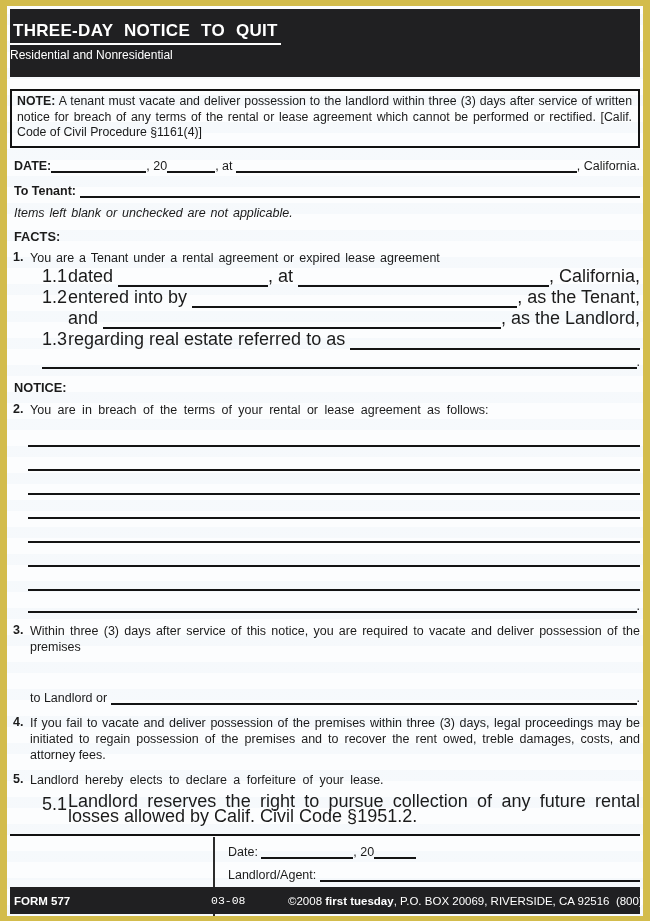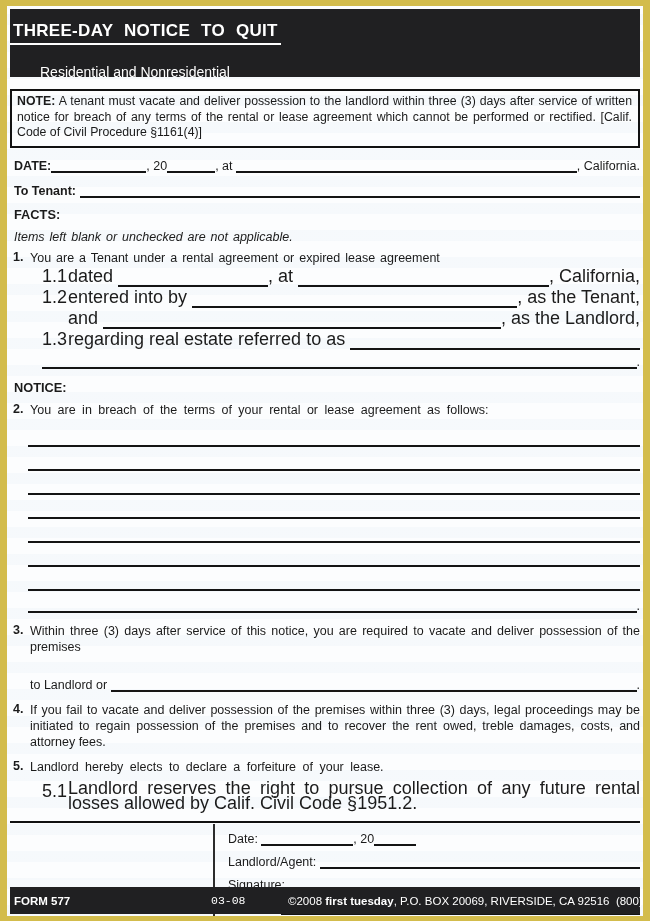--- a/index.html
+++ b/index.html
@@ -20,21 +20,21 @@
   
   .hdr{
     margin:3px 3px 0 3px;height:68px;background:#202022;color:#fff;
     text-align:left;
   }
   .hdr-title{
     display:inline-block;margin-top:12px;
     font-size:17px;font-weight:bold;word-spacing:6px;letter-spacing:.3px;
     border-bottom:2px solid #fff;padding:0 3px 2px 3px;
   }
-  .hdr-sub{font-size:14px;margin-top:19px;padding-left:30px;}
+  .hdr-sub{font-size:12px;margin-top:3px;}
   
   .note{
     margin:12px 3px 0 3px;border:2px solid #111;
     padding:3px 6px 5px 5px;font-size:12.3px;line-height:15.6px;
     text-align:justify;
   }
   .b{font-weight:bold;}
   
   .txt{margin-left:7px;margin-right:3px;}
   .row{display:flex;align-items:flex-end;}
@@ -62,21 +62,21 @@
   .sub .stext{flex:1 1 auto;line-height:15.5px;}
   .subrow{height:18px;align-items:flex-end;}
   .cont-row{margin-left:35px;margin-right:3px;margin-top:1px;height:18px;}
   .flush{text-align:justify;}
   .flush:after{content:"";display:inline-block;width:100%;}
   
   .ruled{margin:5px 3px 0 21px;}
   .ruled-line{height:22px;border-bottom:2px solid #141414;}
   .ruled-last{display:flex;align-items:flex-end;height:22px;font-size:12.5px;}
   
-  .l2{margin-left:23px;margin-top:3px;height:18px;font-size:12.5px;}
+  .l2{margin-left:23px;margin-top:16px;height:18px;font-size:12.5px;}
   
   .sig{
     position:relative;margin:9px 3px 0 3px;height:186px;
     border-top:2px solid #111;
   }
   .sig-divider{position:absolute;left:203px;top:1px;bottom:0;width:0;border-left:2px solid #2c2c2c;}
   .sig-col{position:absolute;left:218px;right:0;top:0;}
   .sig-row{display:flex;align-items:flex-end;height:17px;margin-top:6px;font-size:12.5px;}
   .sig-row span{white-space:pre;}
   
@@ -110,23 +110,23 @@
     <span>, at </span>
     <span class="fill grow"></span>
     <span>, California.</span>
   </div>
 
   <div class="row txt tenant-row fs">
     <span class="b">To Tenant: </span>
     <span class="fill grow"></span>
   </div>
 
+  <div class="txt italic-line">Items left blank or unchecked are not applicable.</div>
+
   <div class="txt sec-head">FACTS:</div>
-
-  <div class="txt italic-line">Items left blank or unchecked are not applicable.</div>
 
   <div class="item" style="margin-top:6px">
     <span class="num">1.</span>
     <span class="itext" style="word-spacing:1.5px">You are a Tenant under a rental agreement or expired lease agreement</span>
   </div>
 
   <div class="sub row subrow">
     <span class="snum">1.1</span>
     <span>dated </span>
     <span class="fill w150"></span>

